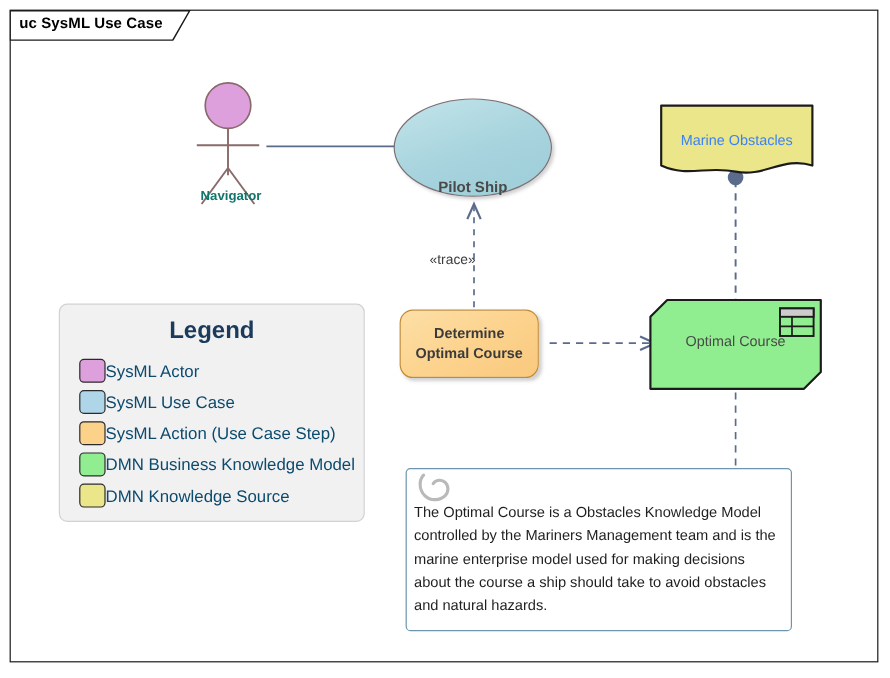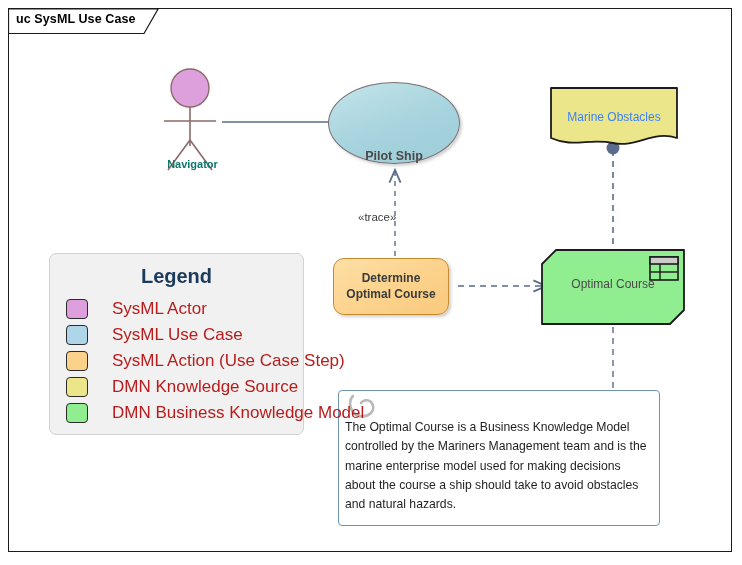--- a/index.html
+++ b/index.html
@@ -229,23 +229,23 @@
   }
   .legend-swatch {
     width: 22px;
     height: 20px;
     border-radius: 4px;
     border: 1px solid #2b2b2b;
     box-sizing: border-box;
     flex: 0 0 auto;
   }
   .legend-text {
-    margin-left: 24px;
-    font-size: 17px;
-    color: #b91c1c;
+    margin-left: 0;
+    font-size: 14px;
+    color: #0c4a6e;
     white-space: nowrap;
   }
 </style>
 </head>
 <body>
 
 <div id="canvas">
 
   <div id="frame"></div>
 
@@ -309,21 +309,21 @@
       <line x1="110" y1="24" x2="138" y2="24" stroke="#1b1b1b" stroke-width="1.4"></line>
       <line x1="120" y1="16" x2="120" y2="32" stroke="#1b1b1b" stroke-width="1.4"></line>
     </g>
   </svg>
   <div id="bkm-label">Optimal Course</div>
 
   <div id="note"></div>
   <svg style="position:absolute;left:345px;top:392px;width:40px;height:36px;" viewBox="0 0 40 36">
     <path d="M8,4 C4,8 4,16 9,21 C14,26 22,25 26,21 C29,18 29,13 26,10 C23,7 18,8 16,11" fill="none" stroke="#b9b9b9" stroke-width="2.6" stroke-linecap="round"></path>
   </svg>
-  <div id="note-text">The Optimal Course is a Business Knowledge Model controlled by the Mariners Management team and is the marine enterprise model used for making decisions about the course a ship should take to avoid obstacles and natural hazards.</div>
+  <div id="note-text">The Optimal Course is a Obstacles Knowledge Model controlled by the Mariners Management team and is the marine enterprise model used for making decisions about the course a ship should take to avoid obstacles and natural hazards.</div>
 
   <div id="legend"></div>
   <div id="legend-title">Legend</div>
   <div id="legend-items">
 
     <div class="legend-row">
       <span class="legend-swatch" style="background: rgb(221, 160, 221);"></span>
       <span class="legend-text">SysML Actor</span>
     </div>
 
@@ -331,24 +331,24 @@
       <span class="legend-swatch" style="background: rgb(174, 214, 232);"></span>
       <span class="legend-text">SysML Use Case</span>
     </div>
 
     <div class="legend-row">
       <span class="legend-swatch" style="background: rgb(252, 209, 138);"></span>
       <span class="legend-text">SysML Action (Use Case Step)</span>
     </div>
 
     <div class="legend-row">
+      <span class="legend-swatch" style="background: rgb(144, 238, 144);"></span>
+      <span class="legend-text">DMN Business Knowledge Model</span>
+    </div>
+
+    <div class="legend-row">
       <span class="legend-swatch" style="background: rgb(236, 230, 138);"></span>
       <span class="legend-text">DMN Knowledge Source</span>
     </div>
 
-    <div class="legend-row">
-      <span class="legend-swatch" style="background: rgb(144, 238, 144);"></span>
-      <span class="legend-text">DMN Business Knowledge Model</span>
-    </div>
-
   </div>
 
 </div>
 
 </body></html>

